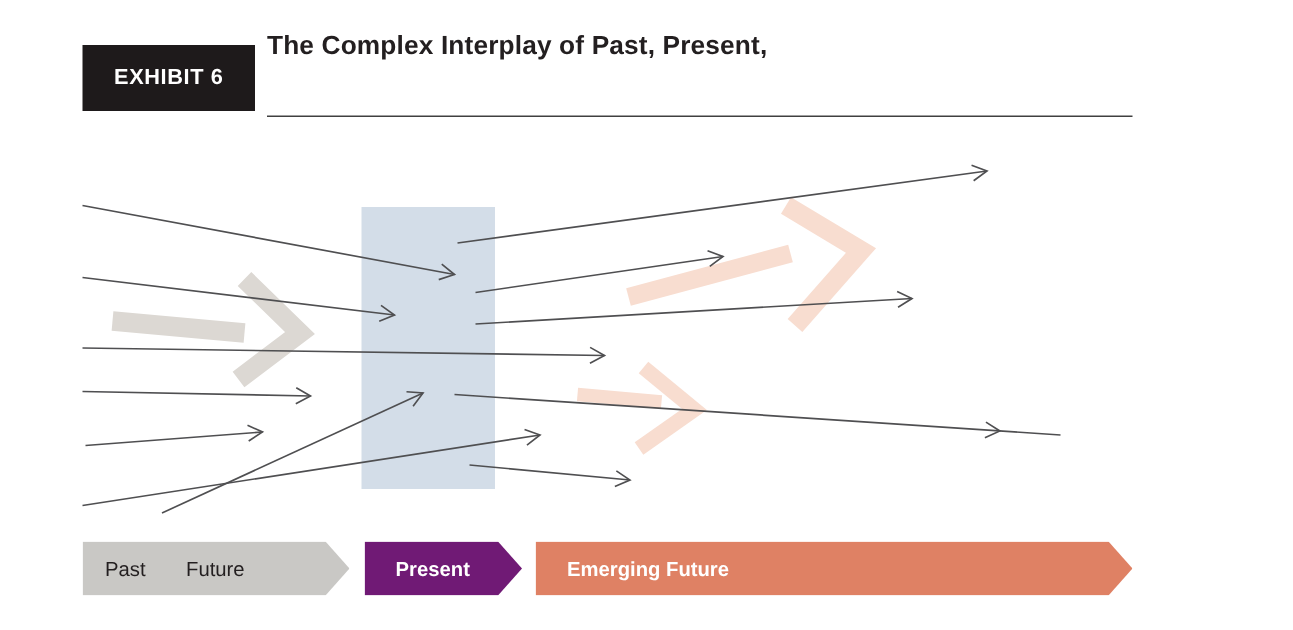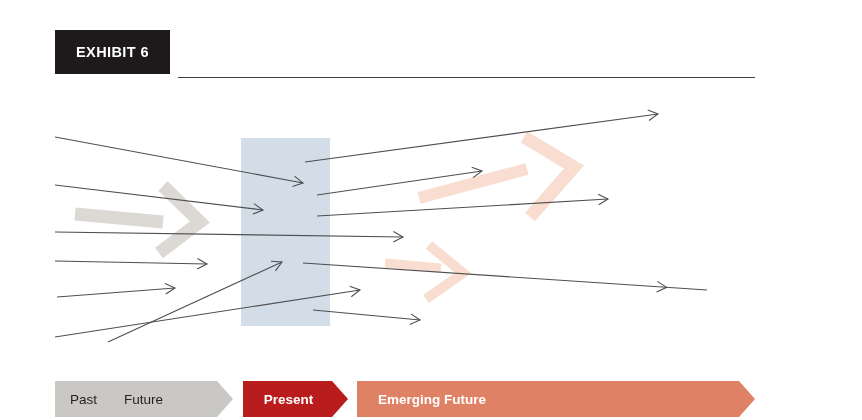--- a/index.html
+++ b/index.html
@@ -18,35 +18,35 @@
   }
   .title-rule{
     position:absolute;left:178px;top:77px;width:577px;height:0;
     border-top:1.6px solid #404040;
   }
   .diagram-svg{position:absolute;left:0;top:0;}
   .timeline-seg{
     position:absolute;top:361px;height:36px;display:flex;align-items:center;
     font-size:13.5px;box-sizing:border-box;
     clip-path:polygon(0 0, calc(100% - 16px) 0, 100% 50%, calc(100% - 16px) 100%, 0 100%);
-    margin-top:20px;
   }
   .seg-past{left:55px;width:178px;color:#231f20;padding-left:15px;}
   .seg-past .lbl2{margin-left:27px;}
   .seg-present{left:243px;width:105px;color:#ffffff;font-weight:bold;justify-content:center;padding-right:14px;}
   .seg-future{left:357px;width:398px;color:#ffffff;font-weight:bold;padding-left:21px;}
 </style>
 </head>
 <body>
 
 <div class="exhibit-badge">
   <span>EXHIBIT 6</span>
 </div>
 
 <div class="fig-title">
+  <div>The Complex Interplay of Past, Present,</div>
 </div>
 
 <div class="title-rule"></div>
 
 <svg class="diagram-svg" width="862" height="420" viewBox="0 0 862 420">
     <rect x="241" y="138" width="89" height="188" fill="#d3dde8"></rect>
     <line x1="75" y1="214" x2="163" y2="222" stroke="#dcd8d3" stroke-width="13"></line>
     <polyline points="163,186,200,222,159,253" fill="none" stroke="#dcd8d3" stroke-width="13"></polyline>
     <line x1="419" y1="198" x2="527" y2="169" stroke="#f8ddd0" stroke-width="12"></line>
     <polyline points="524,137,574,167,530,217" fill="none" stroke="#f8ddd0" stroke-width="13"></polyline>
@@ -76,19 +76,19 @@
     <polyline points="656.6,291.9,666.6,287.3,657.3,281.4" fill="none" stroke="#4f4f51" stroke-width="1.1"></polyline>
     <line x1="313" y1="310" x2="420" y2="320" stroke="#4f4f51" stroke-width="1.1"></line>
     <polyline points="409.9,324.4,420.0,320.0,410.9,313.9" fill="none" stroke="#4f4f51" stroke-width="1.1"></polyline>
   </svg>
 
 <div class="timeline-seg seg-past" style="background: rgb(201, 200, 197);">
   <span>Past</span>
   <span class="lbl2">Future</span>
 </div>
 
-<div class="timeline-seg seg-present" style="background: #b91c1c; text-align: center;">
+<div class="timeline-seg seg-present" style="background: #701a75; text-align: center;">
   <span>Present</span>
 </div>
 
 <div class="timeline-seg seg-future" style="background: rgb(223, 129, 100);">
   <span>Emerging Future</span>
 </div>
 
 </body></html>

